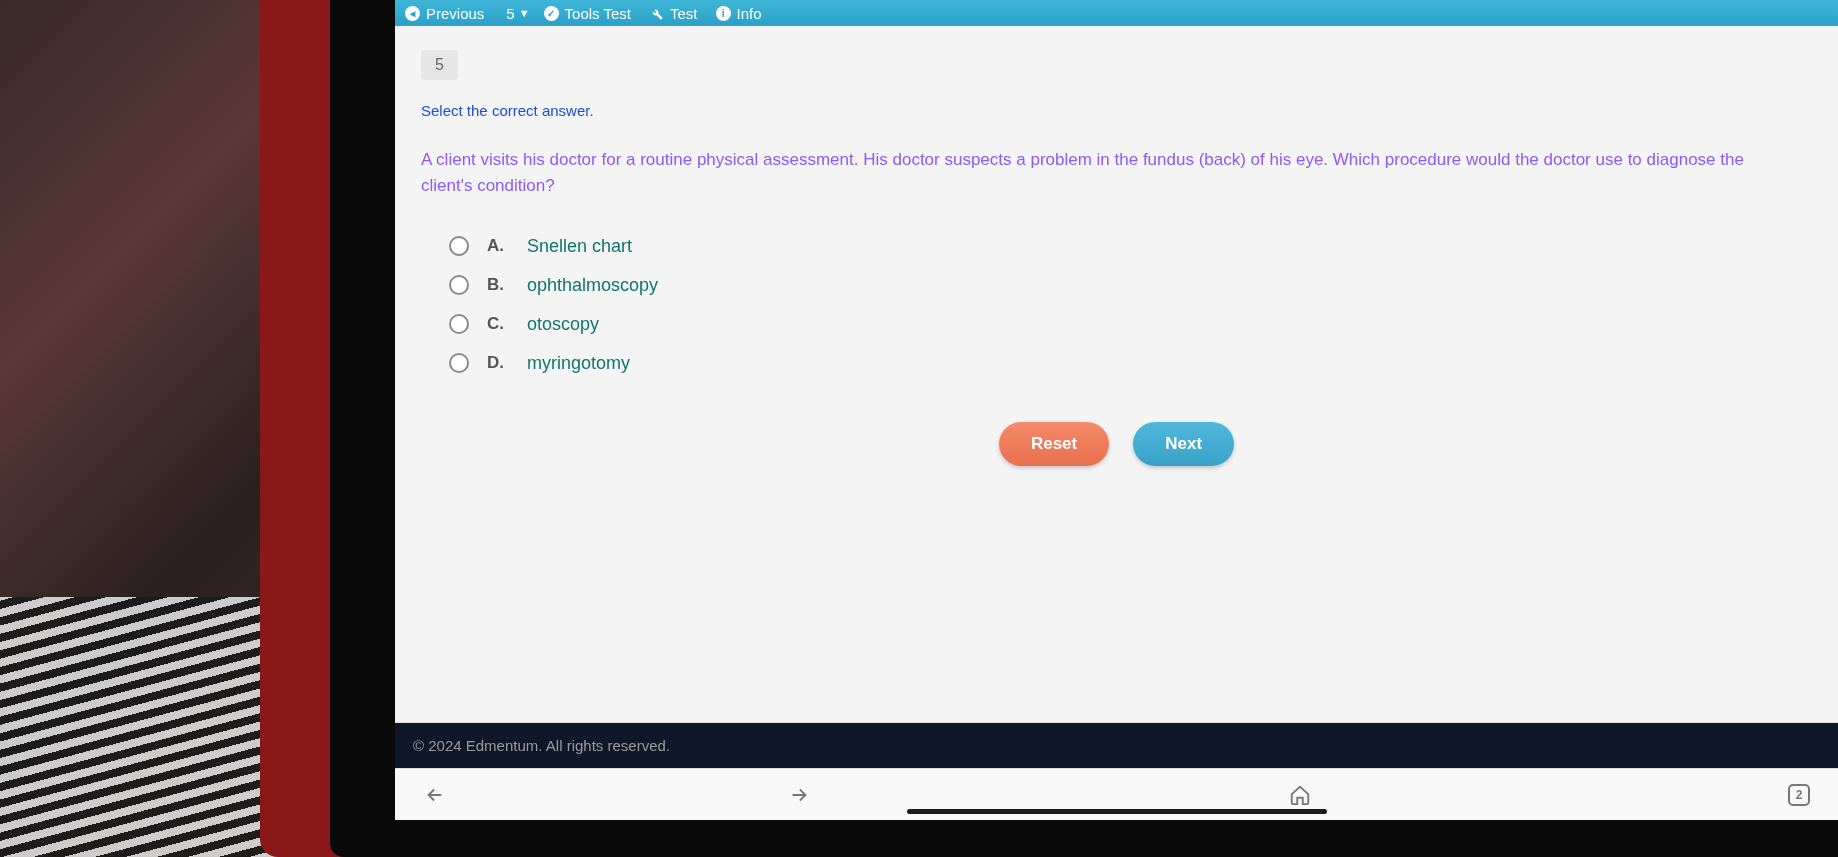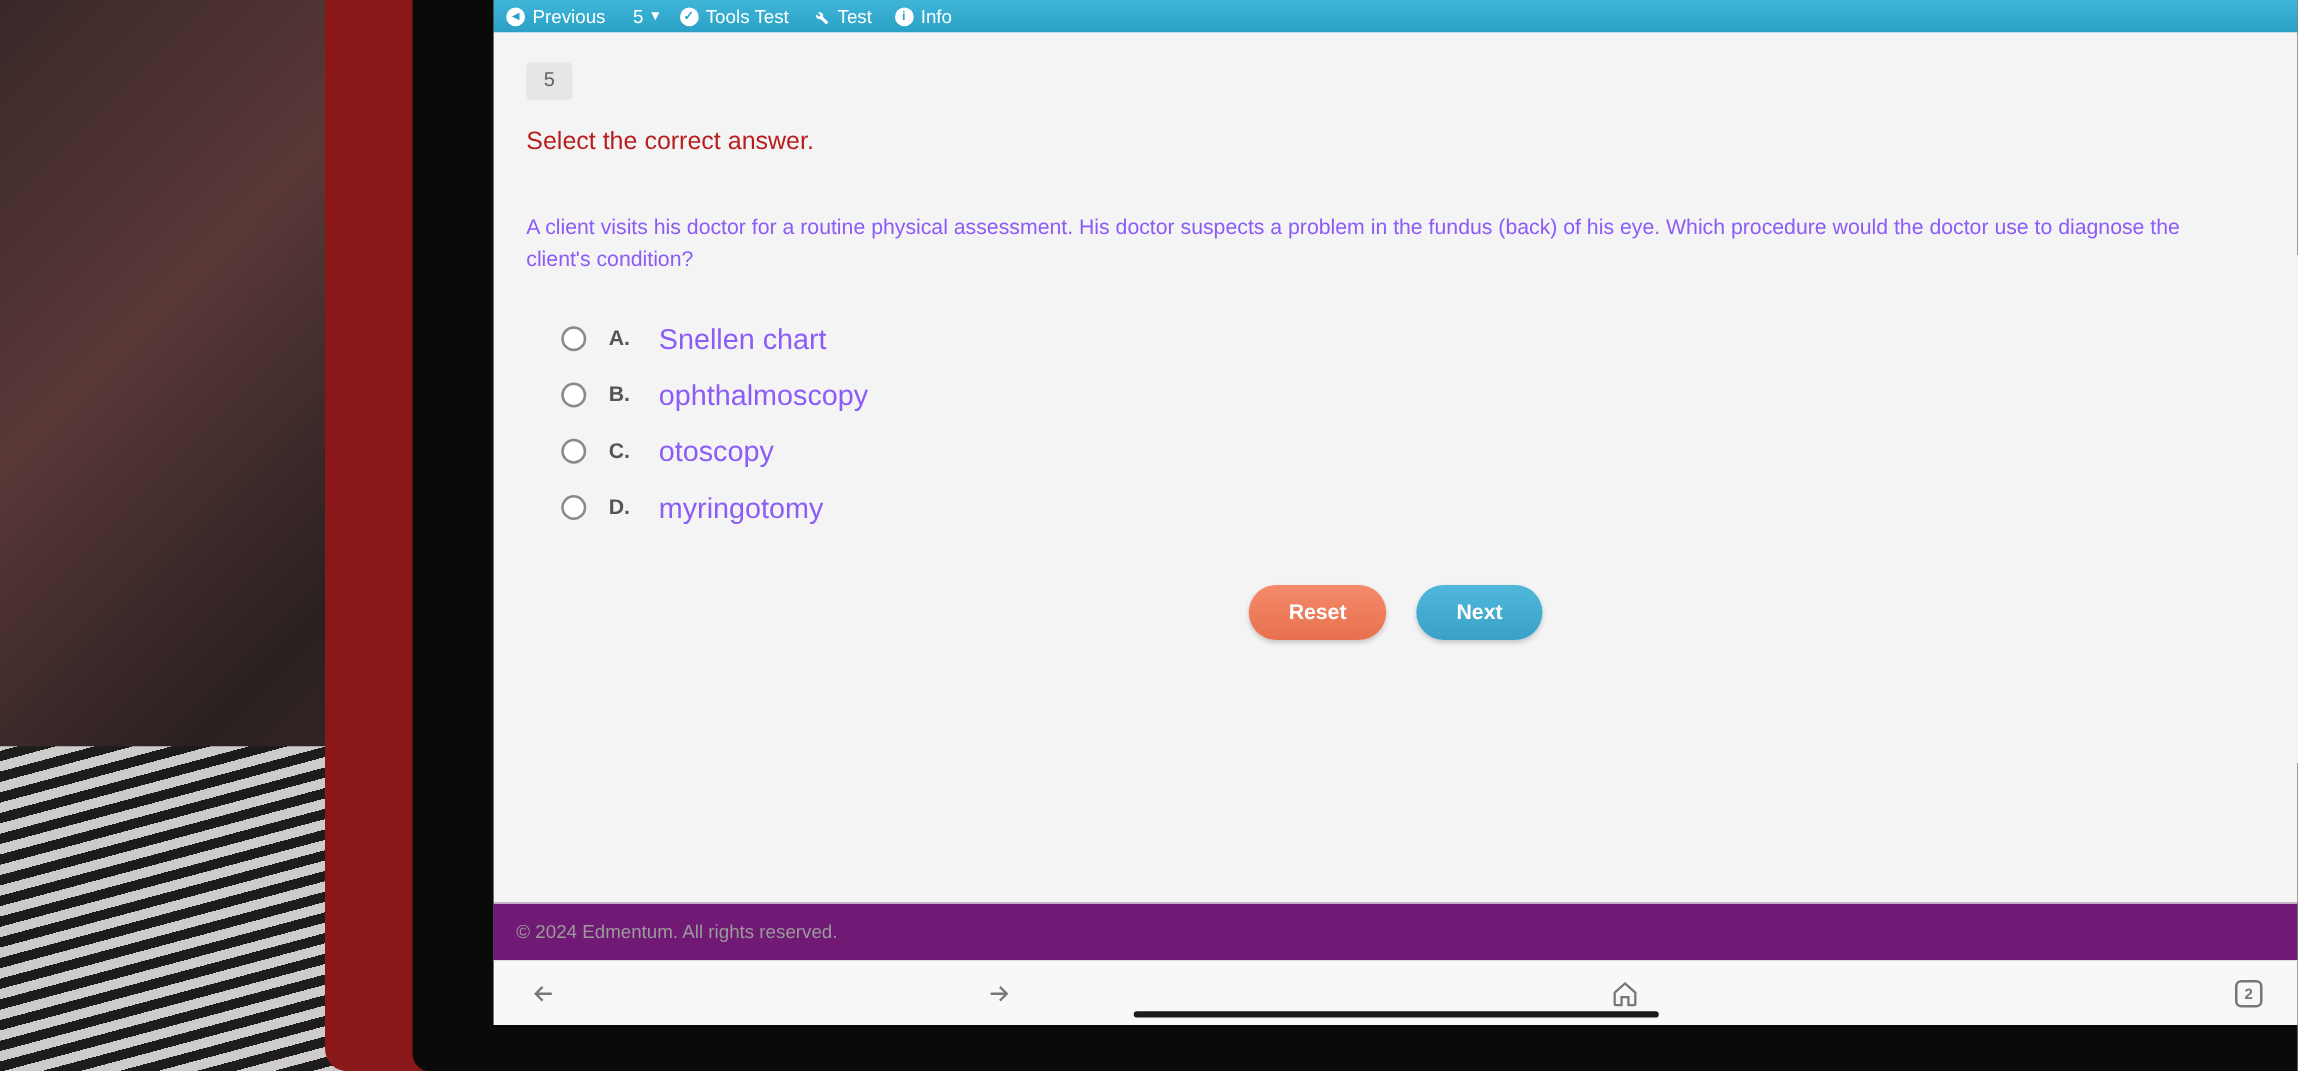--- a/index.html
+++ b/index.html
@@ -12,32 +12,32 @@
 .top-bar{height:26px;background:linear-gradient(#3fb6d8,#2aa0c6);display:flex;align-items:center;color:#fff;font-size:15px;padding:0 10px;gap:14px}
 .top-left{display:flex;align-items:center;gap:8px}
 .top-left .prev{display:flex;align-items:center;gap:6px}
 .top-left .qnum{display:flex;align-items:center;gap:4px;margin-left:14px}
 .top-title{flex:1;text-align:center;font-size:17px;font-weight:600}
 .top-right{display:flex;align-items:center;gap:18px}
 .top-right .item{display:flex;align-items:center;gap:6px}
 .circle-icon{width:15px;height:15px;border-radius:50%;background:#fff;color:#2aa0c6;font-size:10px;font-weight:700;display:flex;align-items:center;justify-content:center}
 .content-area{flex:1;padding:24px 26px 0 26px;background:#f4f4f4;overflow:hidden}
 .qnum-badge{display:inline-block;background:#e6e6e6;border-radius:4px;padding:6px 14px;font-size:16px;color:#666;margin-bottom:22px}
-.instruction{font-size:20px;color:#b91c1c;margin-bottom:44px}
+.instruction{font-size:15px;color:#1d4ed8;margin-bottom:28px}
 .stem{font-size:17px;color:#8b5cf6;line-height:1.55;margin-bottom:36px;max-width:1360px}
 .options{margin-left:28px}
 .option-row{display:flex;align-items:center;gap:18px;margin-bottom:18px;cursor:pointer}
 .radio{width:20px;height:20px;border:2px solid #8a8a8a;border-radius:50%;background:#fff;flex:0 0 20px}
 .opt-letter{font-size:17px;font-weight:700;color:#555;width:22px}
-.opt-text{font-size:23px;color:#8b5cf6}
+.opt-text{font-size:18px;color:#0f766e}
 .buttons{display:flex;justify-content:center;gap:24px;margin-top:48px}
 .btn{border:none;border-radius:22px;padding:12px 32px;font-size:17px;font-weight:700;color:#fff;cursor:pointer;box-shadow:0 2px 4px rgba(0,0,0,.2)}
 .btn-reset{background:linear-gradient(#f48a6a,#e8704e)}
 .btn-next{background:linear-gradient(#4fb8da,#3aa0c8)}
-.footer{padding:14px 18px;font-size:15px;color:#9a9a9a;border-top:1px solid #e0e0e0;background:#701a75}
+.footer{padding:14px 18px;font-size:15px;color:#9a9a9a;border-top:1px solid #e0e0e0;background:#0f172a}
 .nav-bar{height:52px;background:#f8f8f8;border-top:1px solid #ddd;display:flex;align-items:center;justify-content:space-between;padding:0 28px}
 .nav-left{display:flex;gap:340px}
 .nav-icon{width:24px;height:24px;color:#666;display:flex;align-items:center;justify-content:center}
 .arrow-svg{width:22px;height:22px;stroke:#777;stroke-width:2;fill:none}
 .home-svg{width:22px;height:22px;stroke:#777;stroke-width:2;fill:none}
 .tab-count{width:22px;height:22px;border:2px solid #777;border-radius:5px;font-size:12px;color:#777;display:flex;align-items:center;justify-content:center;font-weight:600}
 .bottom-handle{position:absolute;left:50%;transform:translateX(-50%);bottom:6px;width:420px;height:5px;background:#1a1a1a;border-radius:3px}
 .wrench-svg{width:15px;height:15px;fill:#fff}
 .caret{font-size:11px}
 </style>

